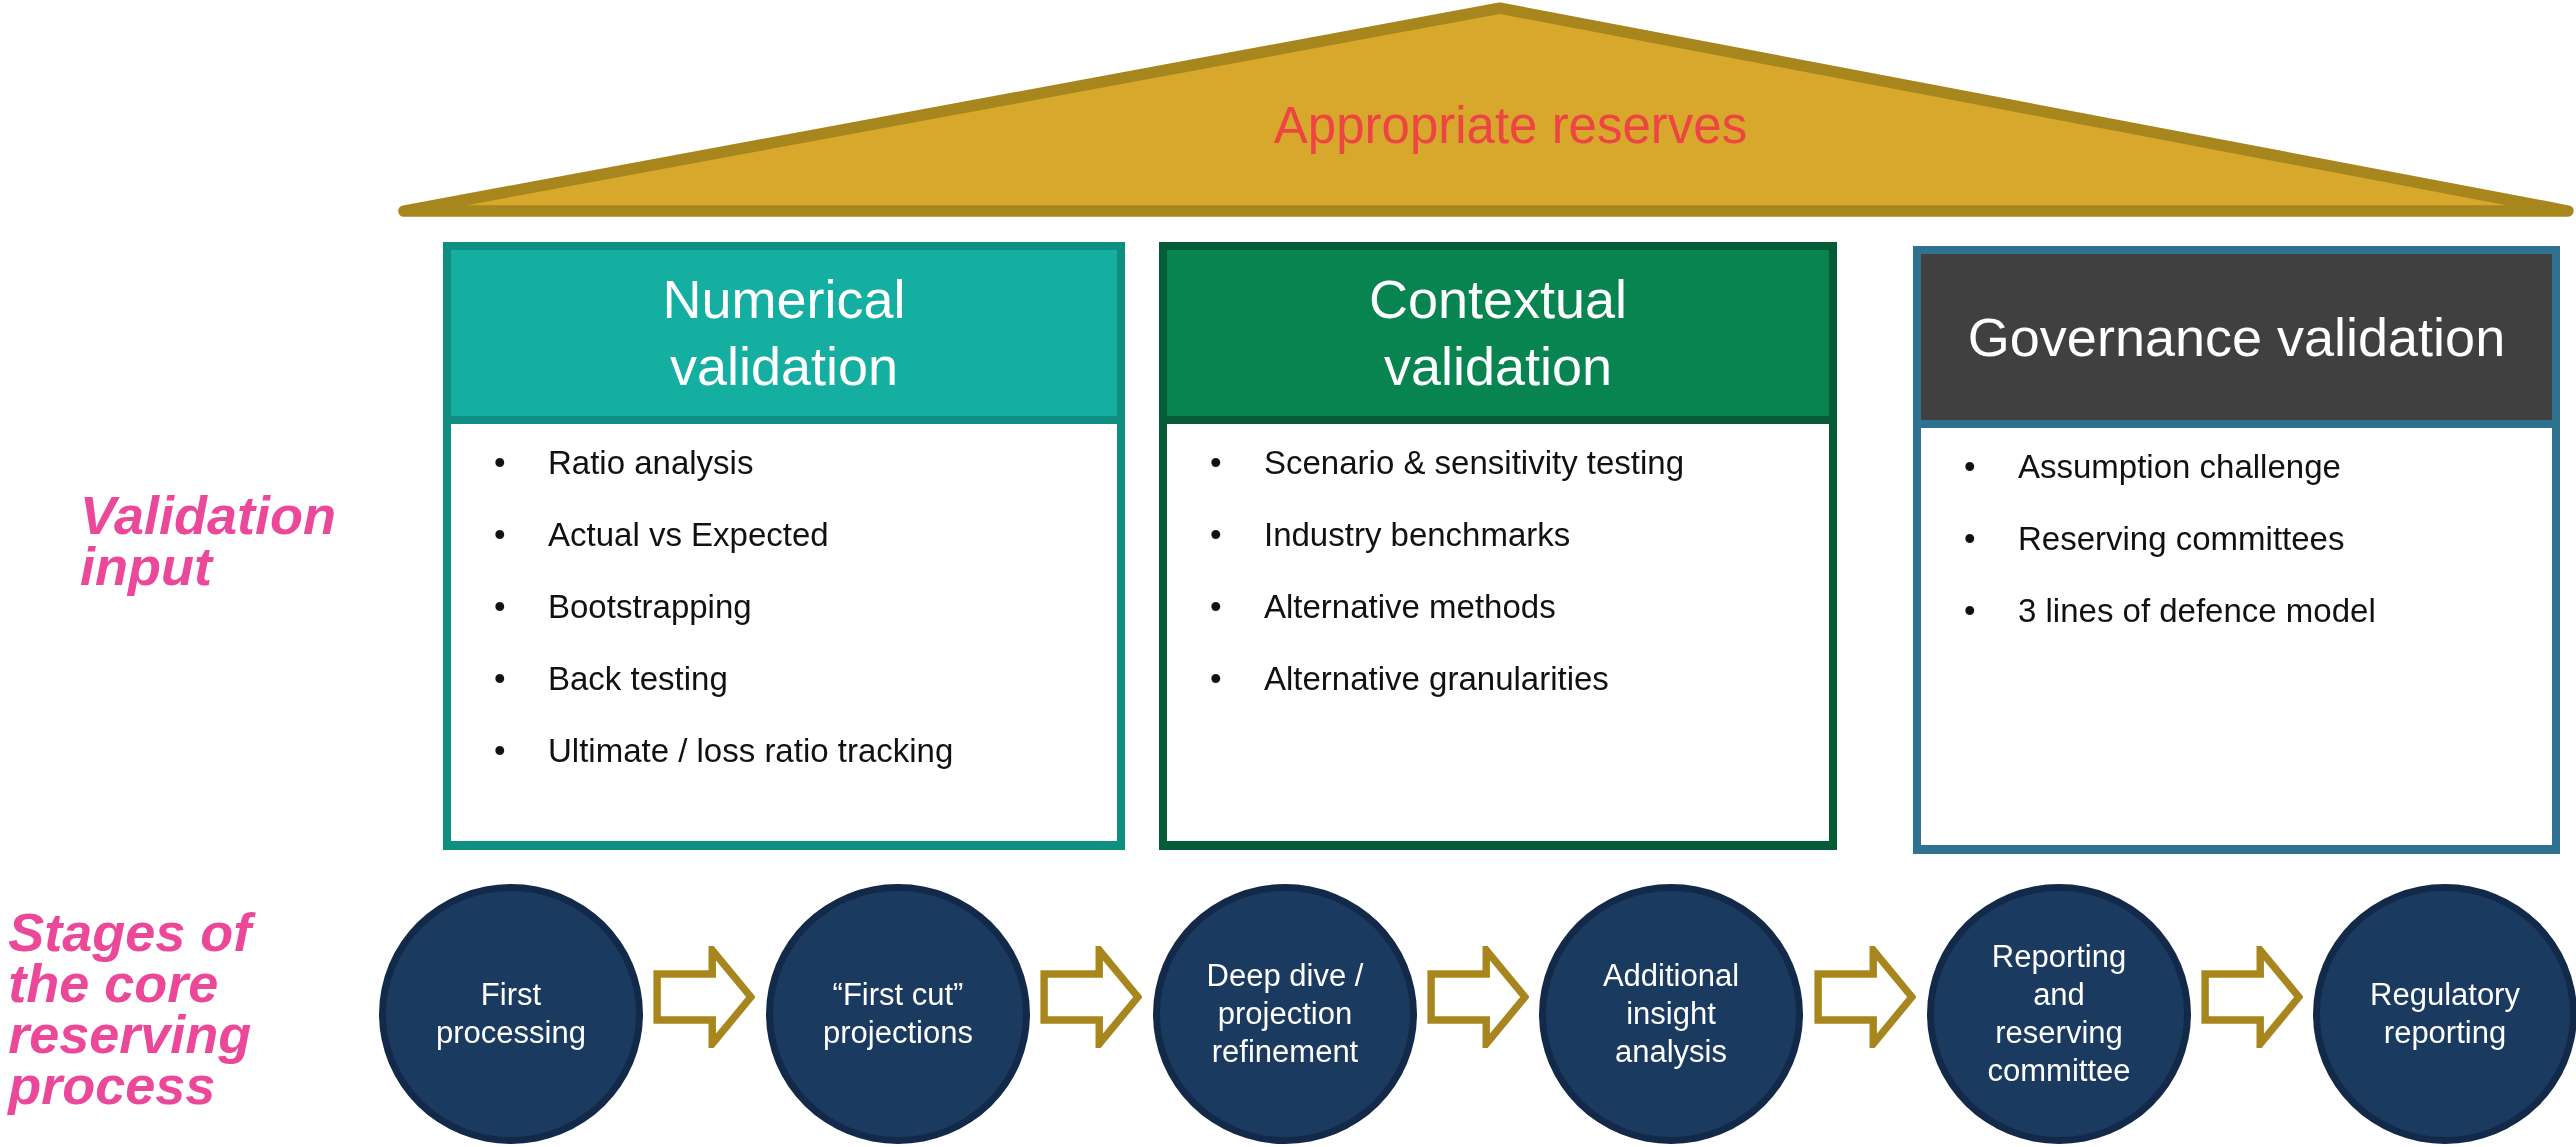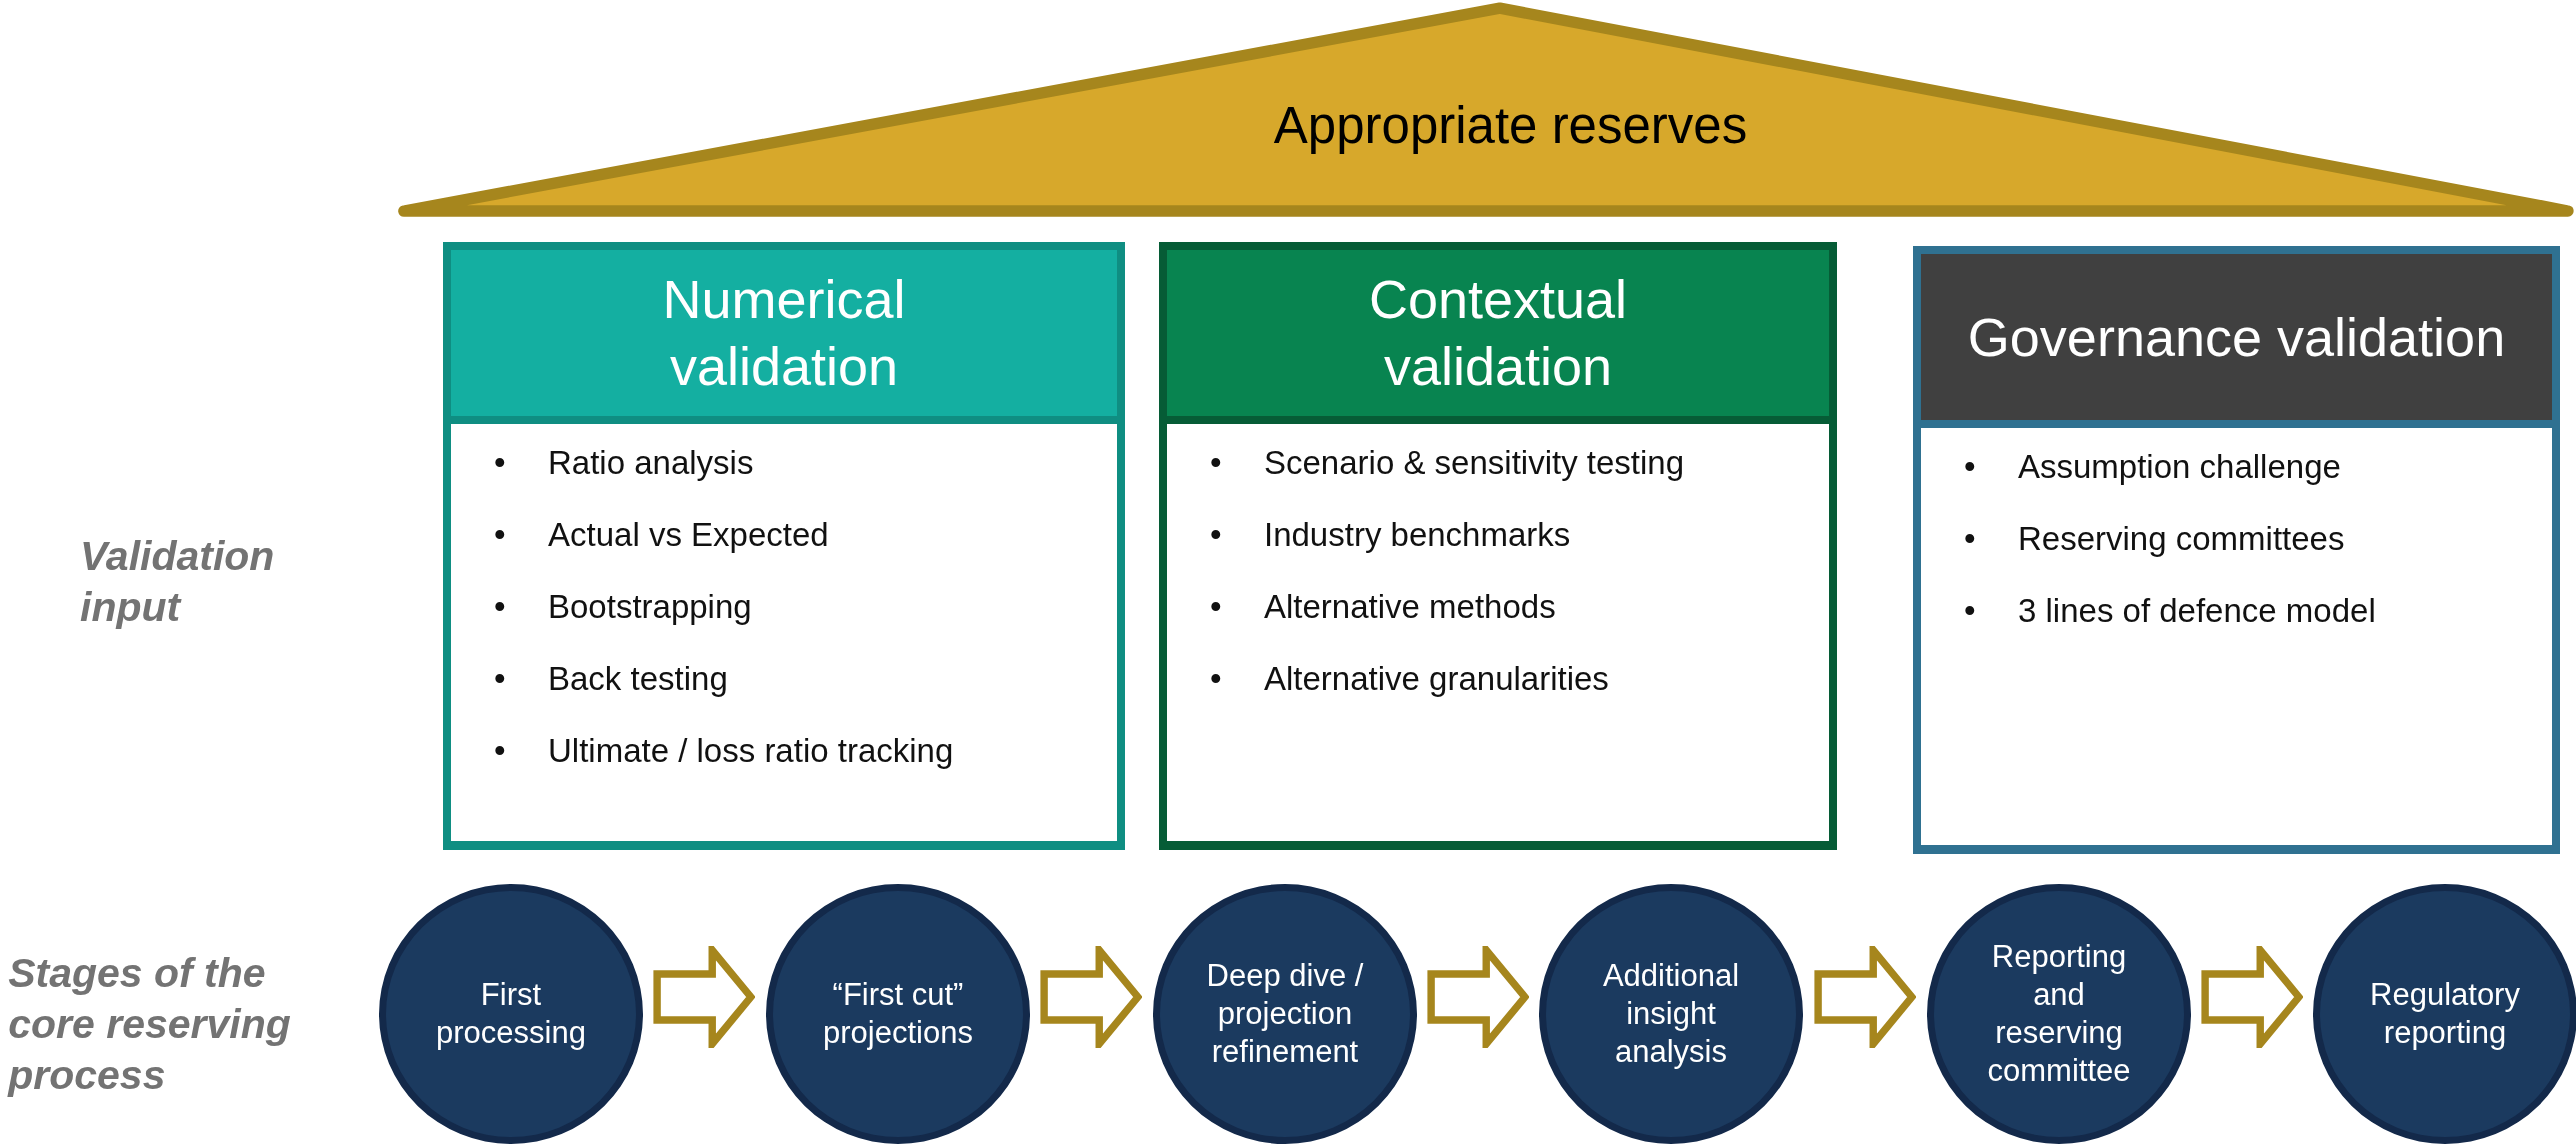--- a/index.html
+++ b/index.html
@@ -5,21 +5,21 @@
   html,body { margin:0; padding:0; background:#ffffff; }
   #stage-root {
     position:relative; width:2576px; height:1147px; background:#ffffff;
     font-family:"Liberation Sans", sans-serif; overflow:hidden;
   }
 
   
   #roof-svg { position:absolute; left:0; top:0; }
   #roof-title {
     position:absolute; left:1101px; top:95px; width:819px;
-    text-align:center; font-size:51px; line-height:62px; color:#000000;
+    text-align:center; font-size:51px; line-height:62px; color:#ef4444;
   }
 
   
   .pillar { position:absolute; top:242px; height:608px; }
   #pillar-numerical  { left:403px;  width:682px;padding-left:40px; }
   #pillar-contextual { left:1159px; width:678px; }
   #pillar-governance { left:1913px; width:647px; top:246px; }
 
   .pillar-header {
     box-sizing:border-box; height:182px; width:100%;
@@ -44,21 +44,21 @@
     font-size:33px; line-height:41px; color:#111111;
   }
   .bullet-list li::before {
     content:"\2022"; position:absolute; left:43px; top:0;
     font-size:33px; line-height:41px; color:#111111;
   }
 
   
   .side-label {
     position:absolute; font-style:italic; font-weight:bold;
-    color:#737373; font-size:41px; line-height:51px;margin-top:41px;
+    color:#ec4899; font-size:54px; line-height:51px;
   }
   #validation-input-label { left:80px; top:490px;  width:246px; }
   #stages-label           { left:8.2px; top:907px; width:319px; }
 
   
   .stage-circle {
     position:absolute; top:884px; width:264px; height:260px;
     box-sizing:border-box; border-radius:50%;
     background:#1B3A5F; border:7.4px solid #13294A;
     display:flex; align-items:center; justify-content:center;

